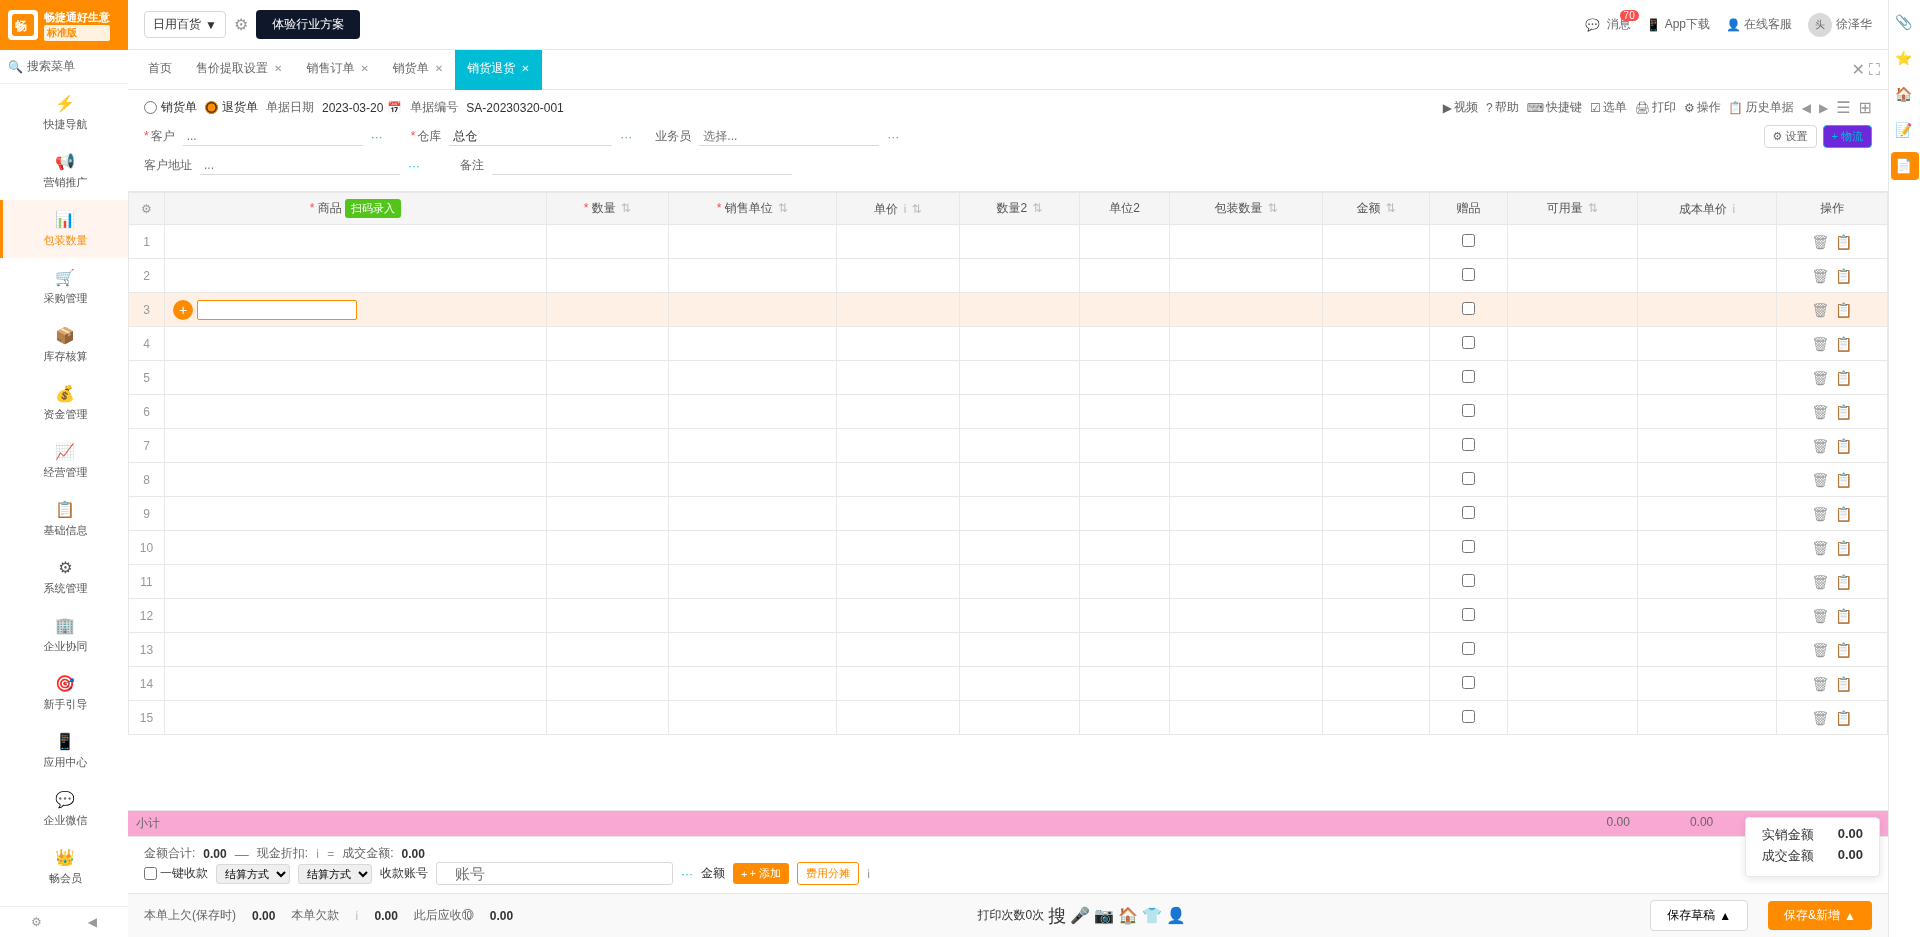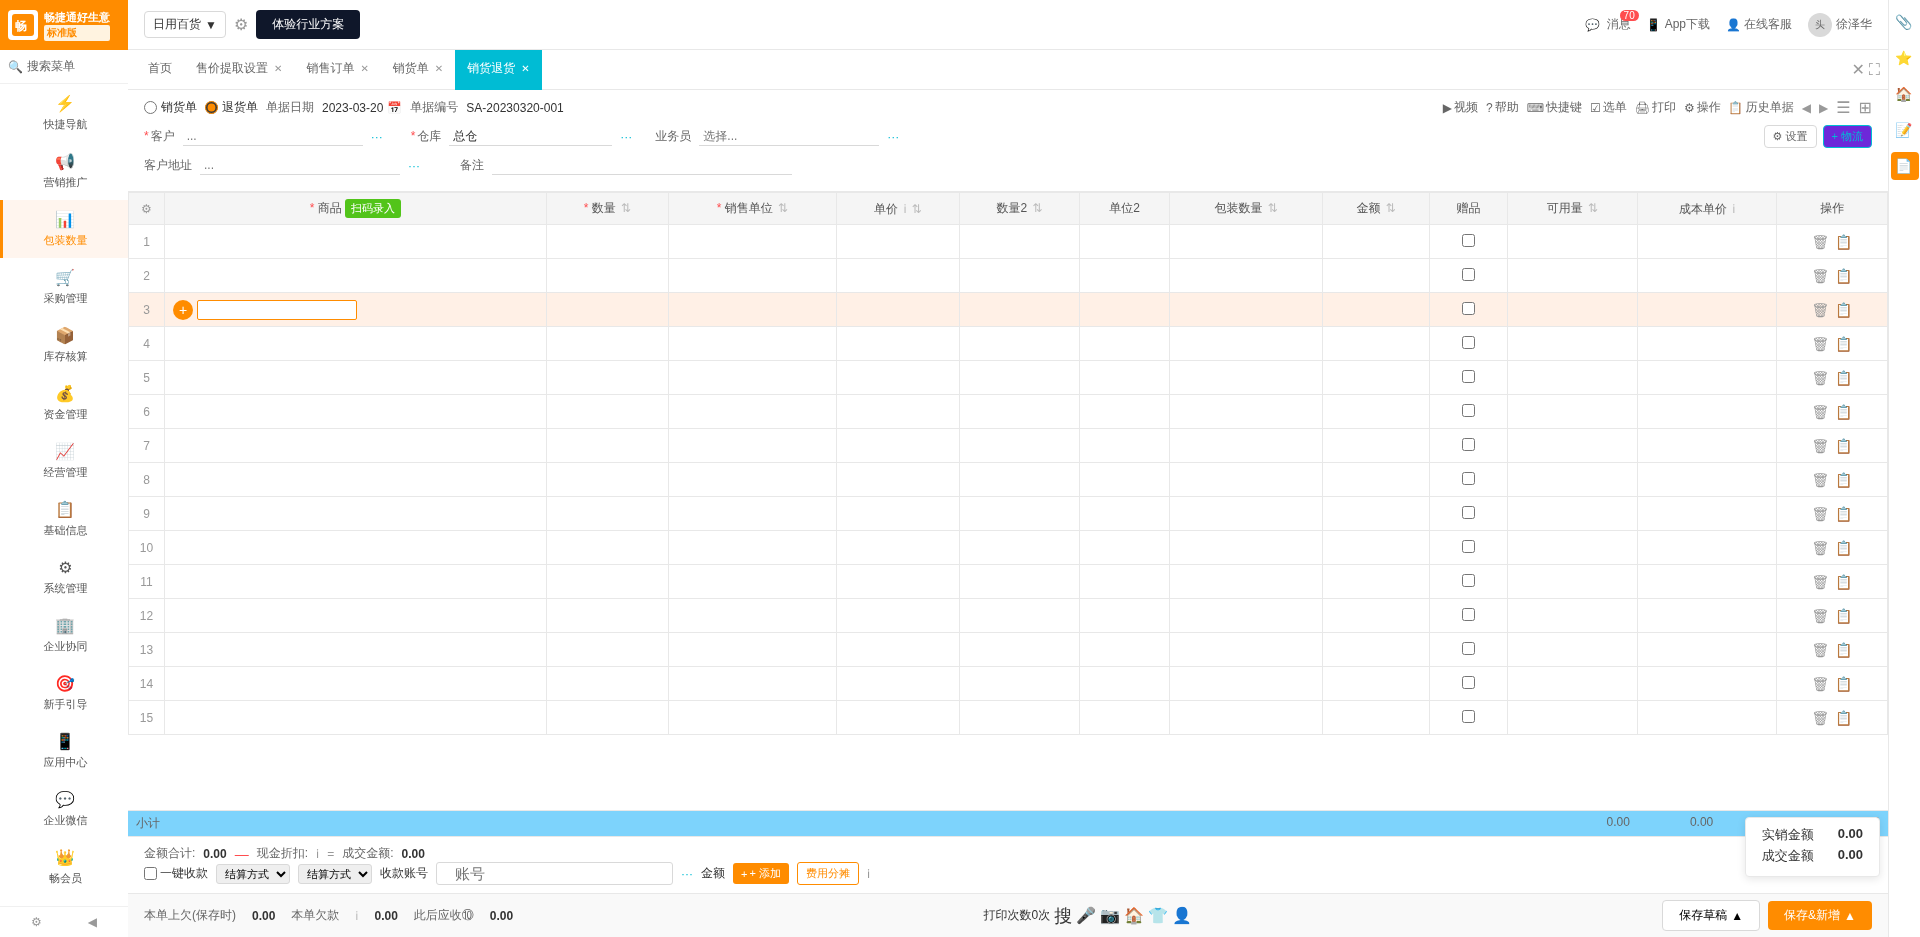--- a/index.html
+++ b/index.html
@@ -66,39 +66,39 @@
     .scan-btn { background: #52c41a; color: #fff; border: none; border-radius: 3px; padding: 2px 6px; font-size: 11px; cursor: pointer; }
     .sort-icon { color: #bbb; margin-left: 2px; cursor: pointer; }
     .info-icon { color: #bbb; margin-left: 2px; cursor: pointer; }
     .row-num { color: #999; }
     .checkbox-cell input[type=checkbox] { accent-color: #ff8c00; }
     .action-icons { display: flex; align-items: center; justify-content: center; gap: 6px; }
     .action-icon { color: #999; cursor: pointer; font-size: 14px; }
     .add-row-btn { background: #ff8c00; color: #fff; border: none; border-radius: 50%; width: 20px; height: 20px; font-size: 14px; cursor: pointer; display: flex; align-items: center; justify-content: center; }
 
     
-    .table-footer { background: #7dd3fc; border-top: 1px solid #e8e8e8; padding: 4px 8px; display: flex; gap: 16px; font-size: 12px; color: #666; flex-shrink: 0; }
+    .table-footer { background: #f9a8d4; border-top: 1px solid #e8e8e8; padding: 4px 8px; display: flex; gap: 16px; font-size: 12px; color: #666; flex-shrink: 0; }
 
     
     .bottom-bar { background: #fff; border-top: 1px solid #e8e8e8; padding: 8px 16px; flex-shrink: 0; }
     .bottom-row1 { display: flex; align-items: center; gap: 8px; margin-bottom: 0; font-size: 12px; color: #666; }
     .bottom-row1 .minus { color: #ff4d4f; font-size: 14px; }
     .bottom-row1 .equal { color: #999; }
     .bottom-row2 { display: flex; align-items: center; gap: 8px; font-size: 12px; }
     .bottom-checkbox { display: flex; align-items: center; gap: 3px; }
     .bottom-select { border: 1px solid #d9d9d9; border-radius: 3px; padding: 2px 4px; font-size: 11px; }
     .bottom-input { border: 1px solid #d9d9d9; border-radius: 3px; padding: 2px 18px; font-size: 15px; min-width: 80px; }
     .add-btn { background: #ff8c00; color: #fff; border: none; border-radius: 3px; padding: 3px 8px; font-size: 11px; cursor: pointer; display: flex; align-items: center; gap: 2px; }
     .fenpei-btn { background: #fff; border: 1px solid #ff8c00; color: #ff8c00; border-radius: 3px; padding: 3px 8px; font-size: 11px; cursor: pointer; }
 
     
     .very-bottom { background: #f9f9f9; border-top: 1px solid #e8e8e8; padding: 6px 16px; display: flex; align-items: center; justify-content: space-between; flex-shrink: 0; }
     .vb-left { display: flex; align-items: center; gap: 16px; font-size: 12px; color: #666; }
     .vb-center { display: flex; align-items: center; gap: 4px; }
-    .vb-right { display: flex; align-items: center; gap: 8px; }
+    .vb-right { display: flex; align-items: center; gap: 20px; }
     .btn-save-draft { background: #fff; border: 1px solid #d9d9d9; border-radius: 4px; padding: 6px 16px; font-size: 12px; cursor: pointer; display: flex; align-items: center; gap: 4px; }
     .btn-save-new { background: #ff8c00; color: #fff; border: none; border-radius: 4px; padding: 6px 16px; font-size: 12px; cursor: pointer; display: flex; align-items: center; gap: 4px; }
 
     
     .right-panel { width: 32px; background: #fff; border-left: 1px solid #e8e8e8; display: flex; flex-direction: column; align-items: center; gap: 8px; padding: 8px 0; flex-shrink: 0; }
     .right-panel-icon { width: 28px; height: 28px; display: flex; align-items: center; justify-content: center; color: #999; font-size: 14px; cursor: pointer; border-radius: 4px; }
     .right-panel-icon.active { background: #ff8c00; color: #fff; }
 
     
     .summary-box { position: fixed; right: 40px; bottom: 60px; background: #fff; border: 1px solid #e8e8e8; border-radius: 4px; padding: 8px 16px; font-size: 13px; text-align: right; box-shadow: 0 2px 8px rgba(0,0,0,0.1); }

